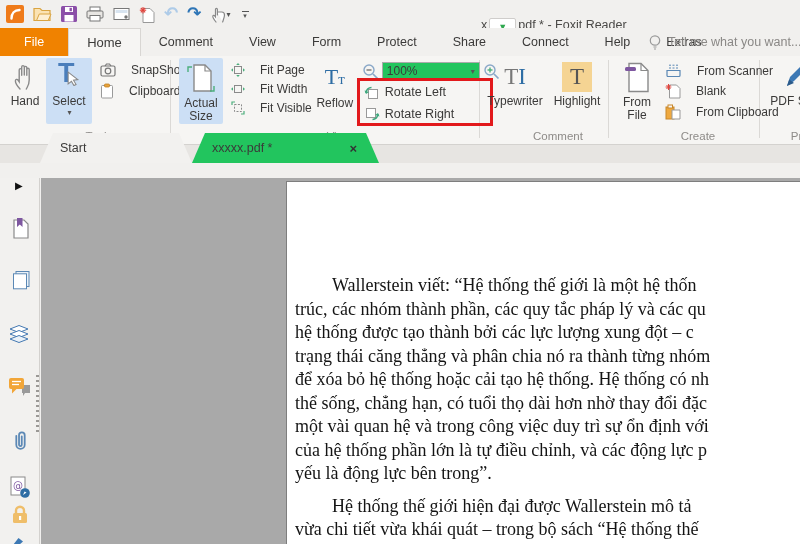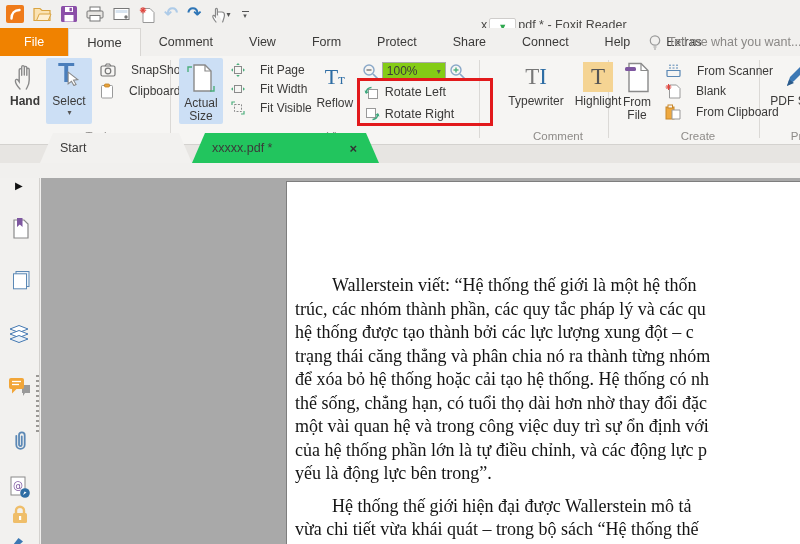--- a/index.html
+++ b/index.html
@@ -35,34 +35,34 @@
   .rgroup .gcontent { position:absolute; left:0; top:2px; right:0; bottom:20px; display:flex; align-items:stretch; }
   .glabel { position:absolute; bottom:2px; left:0; right:0; text-align:center; font-size:11.5px; color:#8E8B88;margin-left:28px; }
   .gsep { width:1px; background:#DBD9D6; margin:4px 0 6px 0; flex:none; }
 
   .bigbtn { display:flex; flex-direction:column; align-items:center; justify-content:flex-start; padding-top:4px; border-radius:2px; flex:none; }
   .bigbtn .blabel { font-size:12px; line-height:13px; text-align:center; margin-top:3px; }
   .bigbtn.selected { background:#CCDFF5; }
   .smallcol { display:flex; flex-direction:column; justify-content:flex-start; padding-top:5px; gap:6px; flex:none; }
   .smallbtn { display:flex; align-items:center; gap:15px; font-size:12px; white-space:nowrap; }
 
-  .tools-hand { width:42px;font-weight:bold; }
+  .tools-hand { width:42px; }
   .tools-select { width:46px; }
   .selT { position:relative; width:26px; height:30px; }
   .selT .tchar { font-size:27px; color:#4A7EBB; font-weight:bold; position:absolute; left:2px; top:-4px; }
   .selT svg { position:absolute; left:11px; top:9px; }
 
   .view-actual { width:44px; }
   .reflow-btn { width:46px; }
   .reflow-ic { font-family:"Liberation Serif",serif; font-size:22px; color:#2E6DA4; line-height:30px; }
   .reflow-ic .small { font-size:15px; }
 
   .zoomstack { position:relative; width:138px; padding-top:3px; margin-left:4px; }
   .zoomrow { display:flex; align-items:center; gap:3px; height:20px; }
-  .zcombo { width:64px; height:18px; background:#84cc16; border:1px solid #ABABAB; display:flex; align-items:center; font-size:12px; padding:0 4px; justify-content:space-between; }
+  .zcombo { width:98px; height:18px; background:#22c55e; border:1px solid #ABABAB; display:flex; align-items:center; font-size:12px; padding:0 4px; justify-content:space-between; }
   .rotrow { display:flex; align-items:center; gap:5px; height:22px; font-size:12.5px; white-space:nowrap; padding-left:2px; }
   .redbox { position:absolute; left:-5px; top:20px; width:136px; height:48px; border:3px solid #E2191B; pointer-events:none; }
 
   .cmt-btn { width:62px; }
   .hl-swatch { width:30px; height:30px; background:#F5D493; display:flex; align-items:center; justify-content:center; font-family:"Liberation Serif",serif; font-size:23px; color:#555; }
   .tw-ic { font-family:"Liberation Serif",serif; font-size:23px; line-height:30px; }
   .tw-ic .t { color:#777; } .tw-ic .i { color:#2E6DA4; }
 
   .create-file { width:44px; }
   .protect-grp { width:70px; }
@@ -297,21 +297,21 @@
             <span>Rotate Right</span>
           </div>
           <div class="redbox"></div>
         </div>
       </div>
       <div class="glabel">View</div>
     </div>
     <div class="gsep"></div>
 
     <div class="rgroup" style="width:128px;">
-      <div class="gcontent" style="padding-left:4px;margin-left:21px;">
+      <div class="gcontent" style="padding-left:4px;">
         <div class="bigbtn cmt-btn">
           <span class="tw-ic"><span class="t">T</span><span class="i">I</span></span>
           <span class="blabel">Typewriter</span>
         </div>
         <div class="bigbtn cmt-btn">
           <span class="hl-swatch">T</span>
           <span class="blabel">Highlight</span>
         </div>
       </div>
       <div class="glabel">Comment</div>

